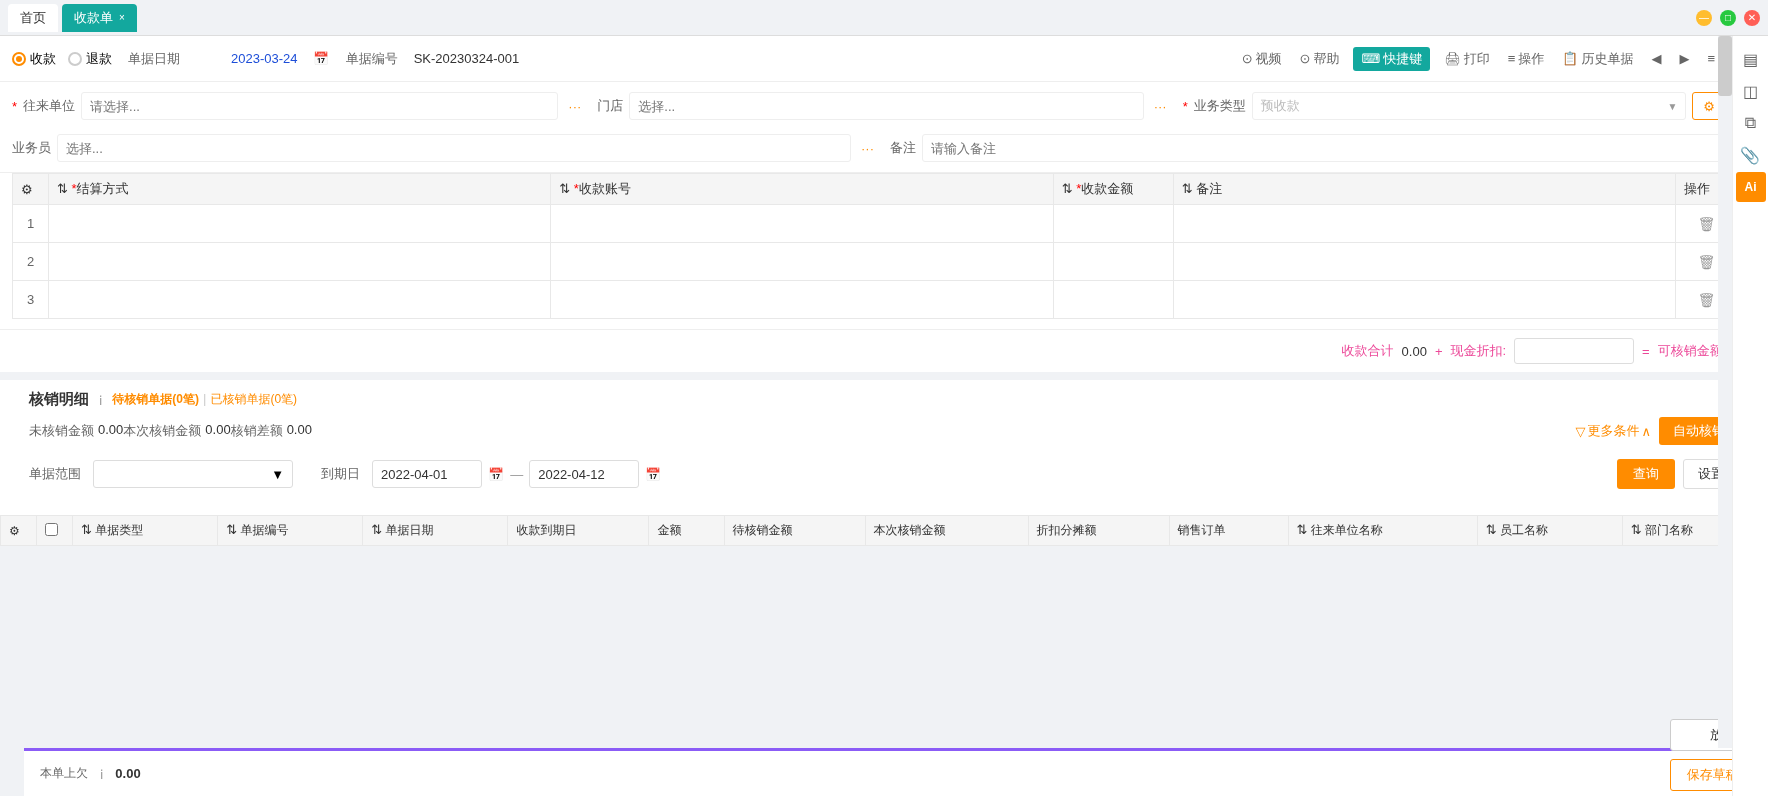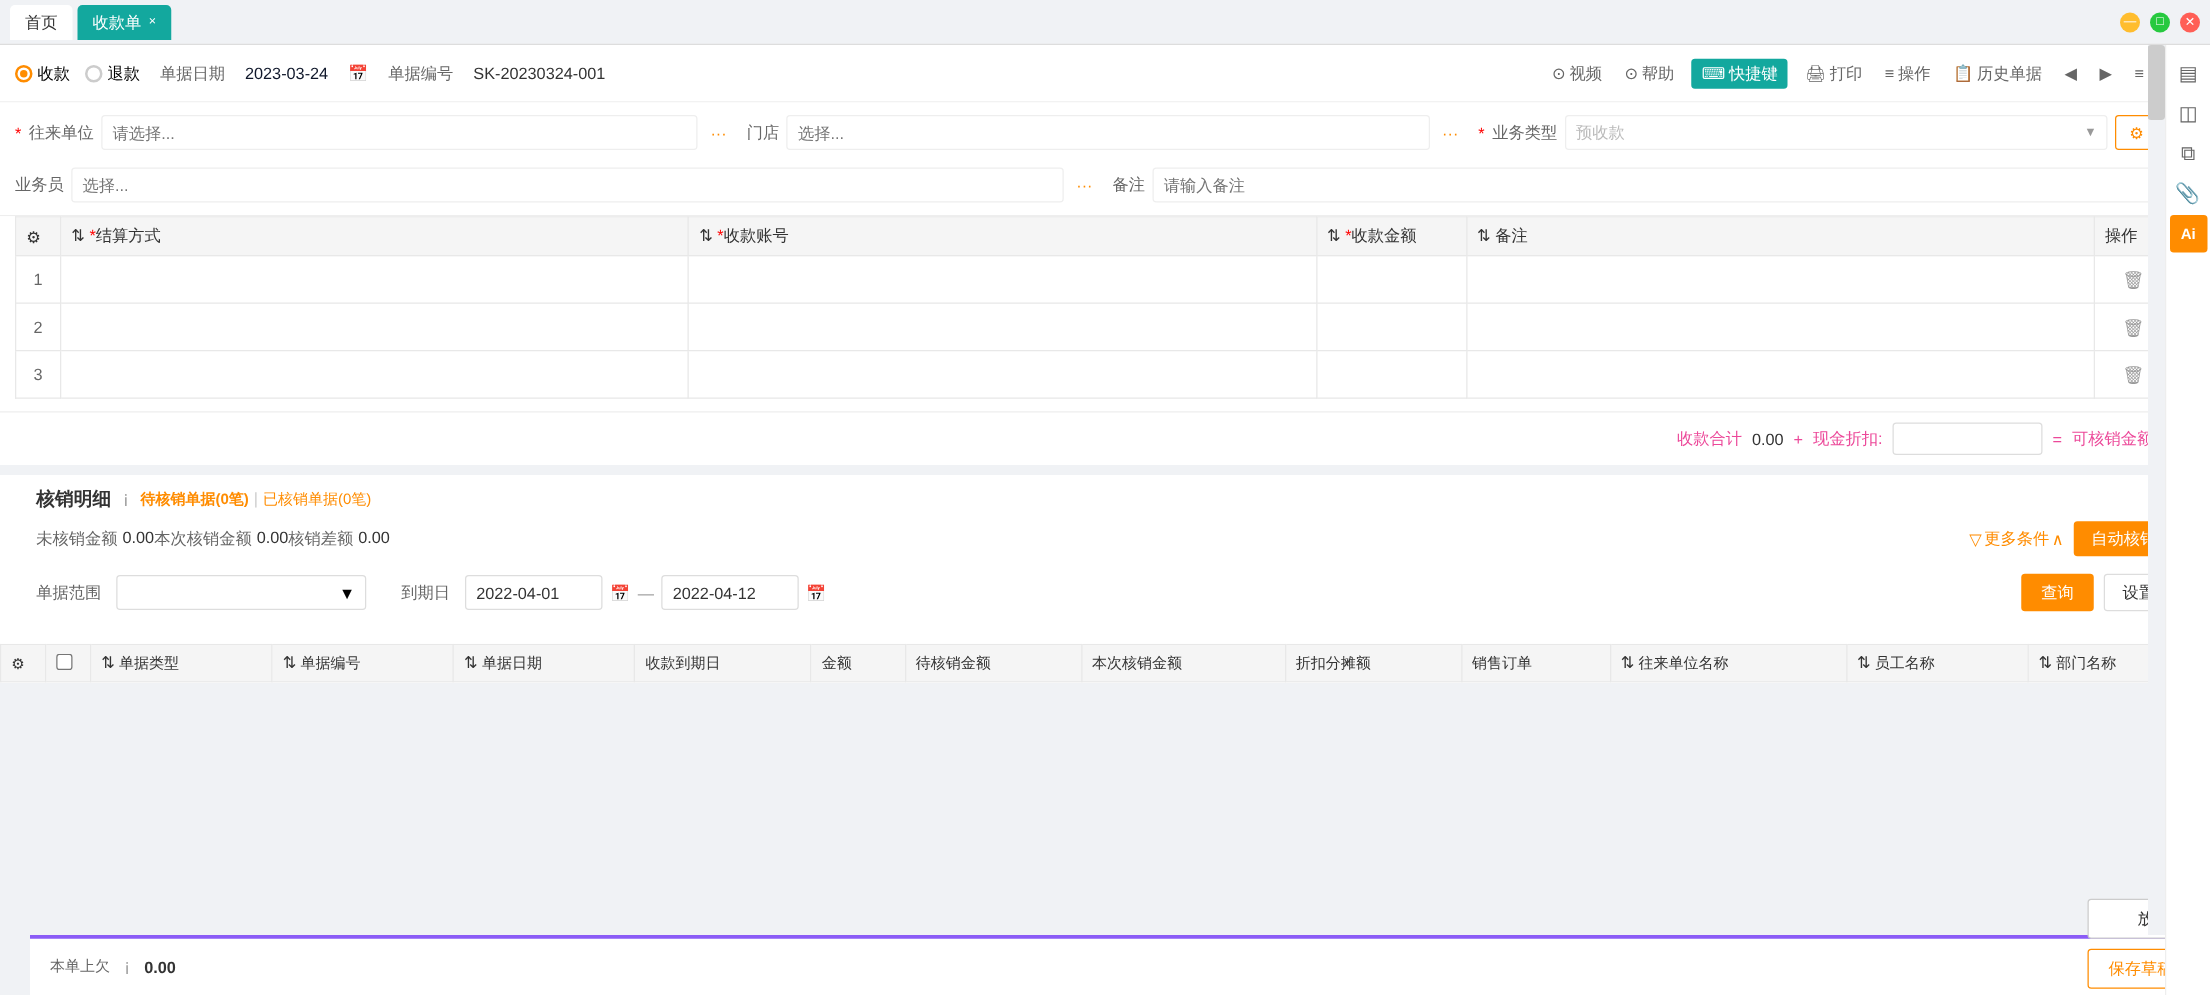--- a/index.html
+++ b/index.html
@@ -35,21 +35,21 @@
       display: flex; align-items: center; padding: 8px 12px; background: #fff;
       border-bottom: 1px solid #eee; gap: 16px; height: 46px;
     }
     .radio-group { display: flex; gap: 12px; align-items: center; }
     .radio-item { display: flex; align-items: center; gap: 4px; cursor: pointer; }
     .radio-circle { width: 14px; height: 14px; border-radius: 50%; border: 2px solid #ccc; display: flex; align-items: center; justify-content: center; }
     .radio-circle.checked { border-color: #ff8c00; }
     .radio-dot { width: 6px; height: 6px; border-radius: 50%; background: #ff8c00; }
 
     .field-label { color: #666; white-space: nowrap; }
-    .field-value { color: #0f172a; font-weight: 500; }
+    .field-value { color: #1d4ed8; font-weight: 500; margin-left: 35px; }
     .doc-num { color: #333; }
 
     .toolbar-right { margin-left: auto; display: flex; align-items: center; gap: 10px; }
     .toolbar-btn { display: flex; align-items: center; gap: 3px; color: #666; cursor: pointer; font-size: 12px; padding: 2px 4px; }
     .toolbar-btn-highlight { background: #13a89e; color: #fff; padding: 3px 8px; border-radius: 3px; }
 
     
     .form-area {
       padding: 10px 12px; background: #fff; border-bottom: 1px solid #eee;
       display: flex; flex-wrap: wrap; gap: 8px 0; align-items: center;

